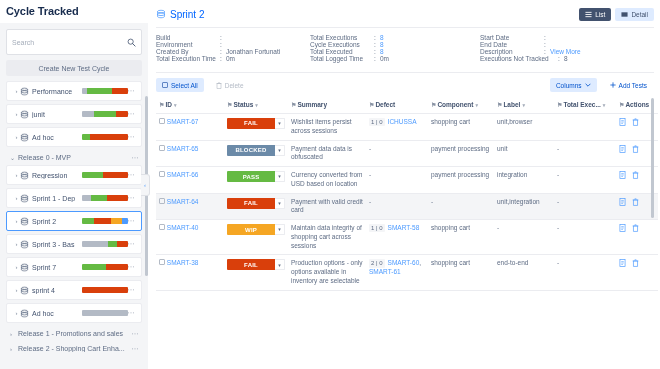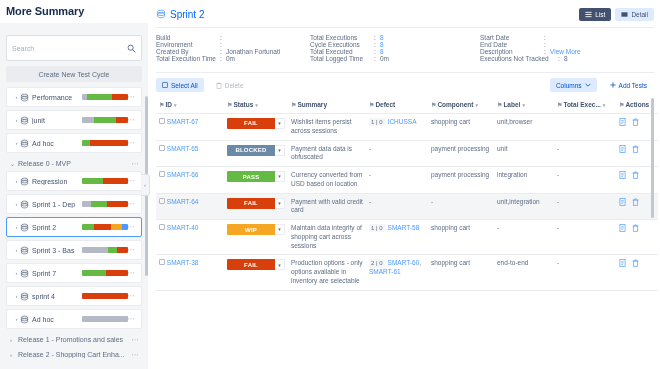--- a/index.html
+++ b/index.html
@@ -23,21 +23,21 @@
   .page-title {
     font-size: 11px; font-weight: bold; color: #172b4d;
     padding: 5px 0 6px 6px; letter-spacing: -0.1px;
     background: #ffffff;
   }
   .left-inner { flex: 1; overflow: hidden; padding: 0 6px; position: relative; }
 
   .search-row {
     display: flex; align-items: center;
     background: #ffffff; border: 1px solid #dfe1e6; border-radius: 2px;
-    height: 17px; padding: 12px 5px; margin-top: 12px;
+    height: 17px; padding: 12px 5px; margin-top: 6px;
   }
   .search-row input {
     flex: 1; border: none; outline: none; font-size: 7px;
     color: #5e6c84; font-family: "Liberation Sans", sans-serif;
     background: transparent;
   }
   .search-row input::placeholder { color: #a5adba; }
   .search-ico { width: 9px; height: 9px; flex: 0 0 9px; }
 
   .create-btn {
@@ -175,21 +175,21 @@
   col.c-id { width: 68px; } col.c-status { width: 64px; } col.c-sum { width: 78px; }
   col.c-def { width: 62px; } col.c-comp { width: 66px; } col.c-label { width: 60px; }
   col.c-tot { width: 62px; } col.c-act { width: 42px; }
 </style>
 </head>
 <body>
 
 <div class="app">
 
   <div class="left">
-    <div class="page-title">More Summary</div>
+    <div class="page-title">Cycle Tracked</div>
 
     <div class="left-inner">
 
       <div class="search-row">
         <input type="text" placeholder="Search" style="">
         <svg class="search-ico" viewBox="0 0 16 16">
           <circle cx="6.5" cy="6.5" r="4.6" fill="none" stroke="#42526e" stroke-width="1.4"></circle>
           <line x1="10" y1="10" x2="14.4" y2="14.4" stroke="#42526e" stroke-width="1.6" stroke-linecap="round"></line>
         </svg>
       </div>

